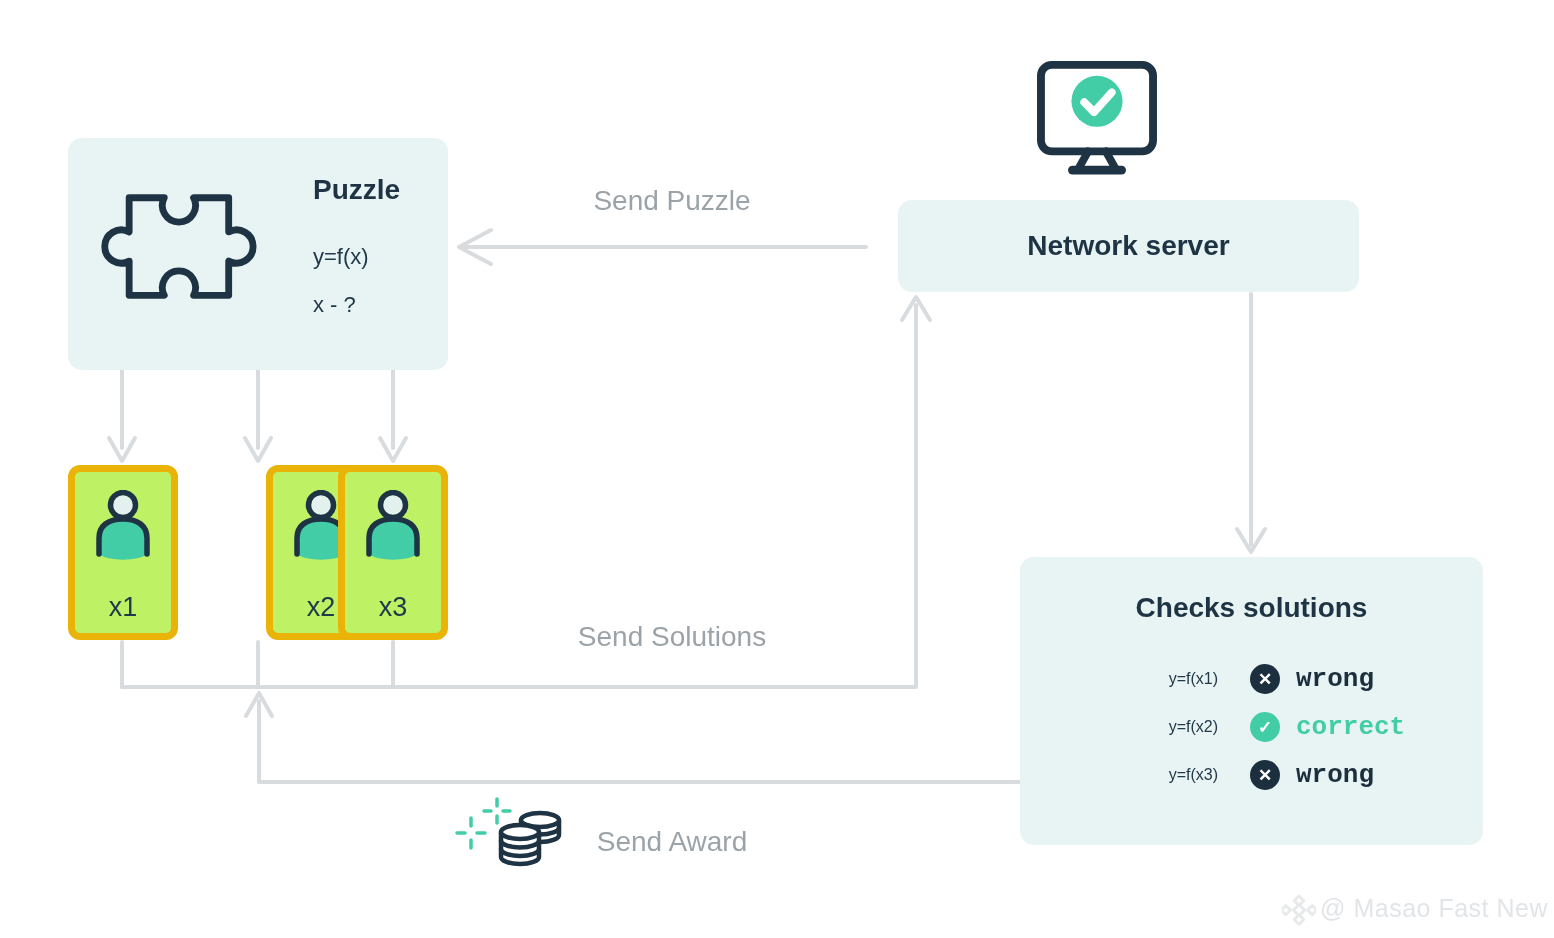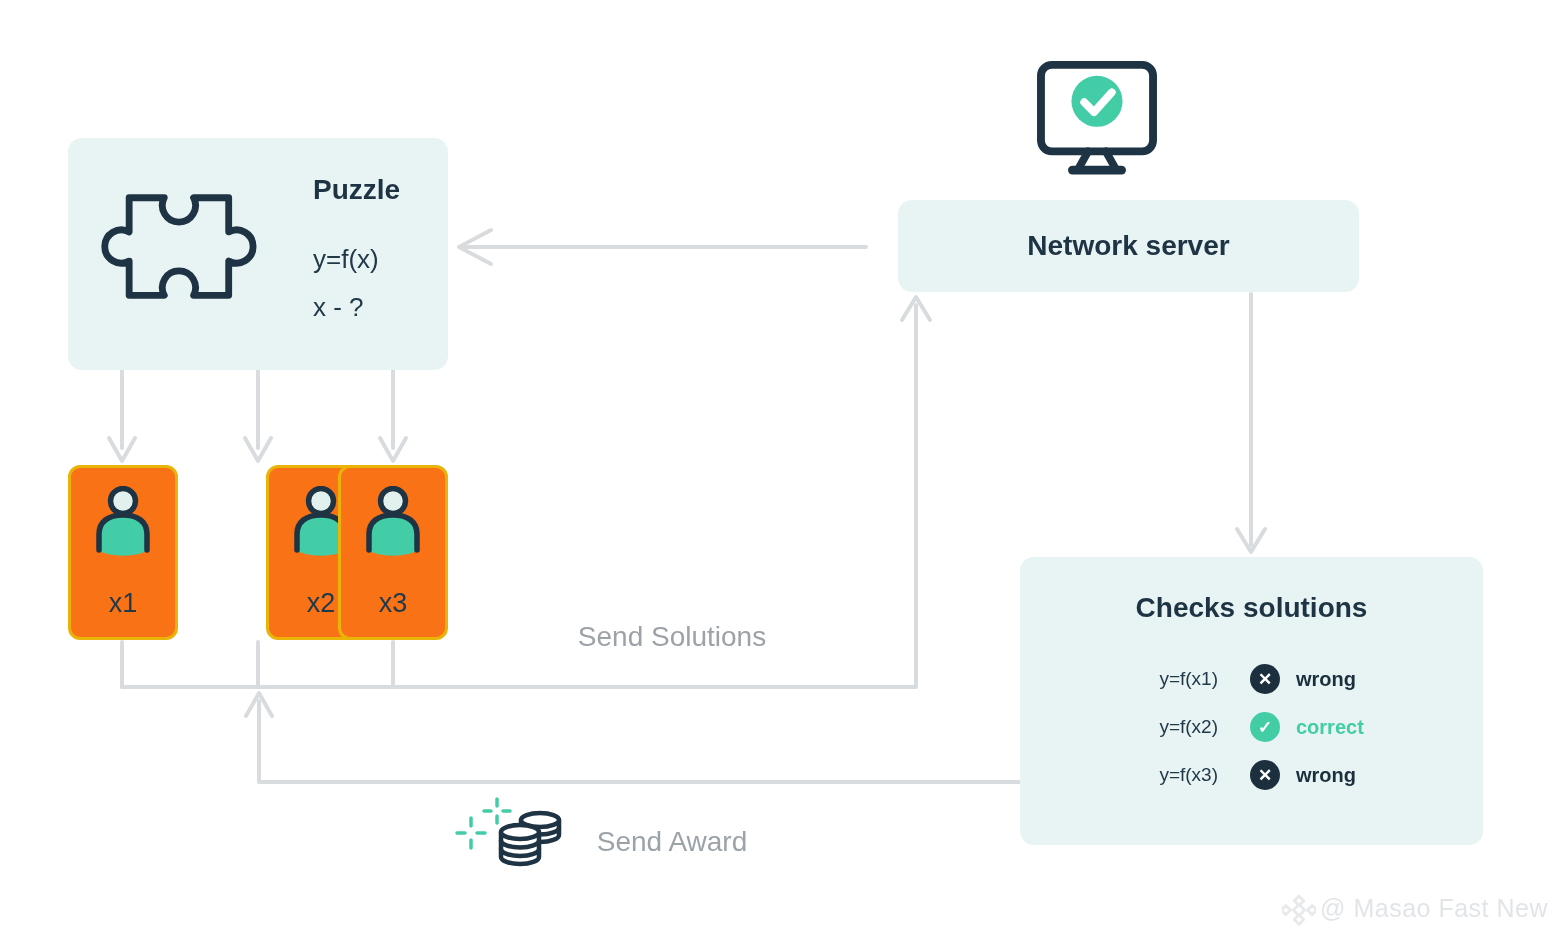--- a/index.html
+++ b/index.html
@@ -8,50 +8,50 @@
     font-family:"Liberation Sans", sans-serif;overflow:hidden;
     color:#1e3343;
   }
   .abs{position:absolute;}
   
   #connectors{position:absolute;left:0;top:0;width:1554px;height:938px;}
   .conn{stroke:#d9dcde;stroke-width:4;fill:none;stroke-linecap:round;stroke-linejoin:round;}
   
   .mintbox{background:#e8f4f3;border-radius:14px;}
   .boxtitle{font-weight:bold;font-size:28px;color:#1e3343;}
-  .formula-text{font-size:26px;color:#22394a;}
+  .formula-text{font-size:22px;color:#22394a;}
   
   #puzzle-box{left:68px;top:138px;width:380px;height:232px;}
   #puzzle-icon{left:24px;top:48px;}
   #puzzle-title{left:245px;top:36px;}
   #puzzle-formula{left:245px;top:106px;}
   #puzzle-question{left:245px;top:154px;}
   
   #monitor-icon{left:1036px;top:60px;}
   #network-box{left:866px;top:200px;width:461px;height:92px;display:flex;align-items:center;justify-content:center;margin-left:32px;}
   
   .flowlabel{width:300px;text-align:center;font-size:28px;color:#9ca3a8;font-weight:normal;}
   #send-puzzle-label{left:522px;top:185px;}
   #send-solutions-label{left:522px;top:621px;}
   #send-award-label{left:522px;top:826px;}
   
-  .miner-card{top:465px;width:110px;height:175px;background:#f97316;border:3px solid #eab308;border-radius:12px;box-sizing:border-box;}
+  .miner-card{top:465px;width:110px;height:175px;background:#bef264;border:7px solid #eab308;border-radius:12px;box-sizing:border-box;}
   #miner-1{left:68px;} #miner-2{left:218px;margin-left:48px;} #miner-3{left:338px;padding-left:46px;}
   .miner-card svg{position:absolute;left:50%;top:18px;transform:translateX(-50%);}
   .miner-label{position:absolute;left:0;right:0;top:120px;text-align:center;font-size:27px;color:#22394a;}
   
   #checks-box{left:1020px;top:557px;width:463px;height:288px;}
   #checks-title{position:absolute;left:0;right:0;top:35px;text-align:center;}
   .check-row{position:absolute;left:70px;height:48px;display:flex;align-items:center;}
-  .row-formula{width:128px;text-align:right;font-size:19px;color:#22394a;}
+  .row-formula{width:128px;text-align:right;font-size:16px;color:#22394a;}
   .status-icon{width:30px;height:30px;border-radius:50%;margin-left:32px;margin-right:16px;
     display:flex;align-items:center;justify-content:center;color:#fff;font-weight:bold;font-size:17px;line-height:1;}
   .status-icon.wrong{background:#1b2f3e;}
   .status-icon.correct{background:#42cda6;}
-  .row-result{font-size:20px;font-weight:bold;}
+  .row-result{font-size:26px;font-weight:bold;font-family:Liberation Mono, monospace;}
   .row-result.wrong{color:#1b2f3e;}
   .row-result.correct{color:#42cda6;}
   
   #coins-icon{left:498px;top:810px;}
   #sparkles{left:453px;top:794px;}
   
   #watermark{right:6px;bottom:8px;display:flex;align-items:flex-start;gap:4px;color:#e2e5e8;font-size:25px;letter-spacing:0.5px;}
 </style>
 </head>
 <body>
@@ -102,20 +102,21 @@
     <circle cx="62" cy="42" r="26" fill="#42cda6"></circle>
     <path d="M49,43 L59,53 L77,33" fill="none" stroke="#ffffff" stroke-width="8" stroke-linecap="round" stroke-linejoin="round"></path>
     <path d="M53,93 L44,109 M71,93 L80,109" stroke="#1e3343" stroke-width="8" stroke-linecap="round"></path>
     <path d="M37,112 H87" stroke="#1e3343" stroke-width="9" stroke-linecap="round"></path>
   </svg>
 
   <div id="network-box" class="abs mintbox">
     <span class="boxtitle">Network server</span>
   </div>
 
+  <div id="send-puzzle-label" class="abs flowlabel">Send Puzzle</div>
   <div id="send-award-label" class="abs flowlabel">Send Award</div>
   <div id="send-solutions-label" class="abs flowlabel">Send Solutions</div>
 
   <div id="miner-1" class="abs miner-card">
     <svg width="62" height="74" viewBox="0 0 62 74">
       <path d="M7,64 L7,48 C7,36 16,29 31,29 C46,29 55,36 55,48 L55,64 C47,71.5 15,71.5 7,64 Z" fill="#42cda6"></path>
       <path d="M7,64 L7,48 C7,36 16,29 31,29 C46,29 55,36 55,48 L55,64" fill="none" stroke="#1e3343" stroke-width="5.5" stroke-linecap="round"></path>
       <circle cx="31" cy="15" r="12.5" fill="#e2f1ee" stroke="#1e3343" stroke-width="5.5"></circle>
     </svg>
     <div class="miner-label">x1</div>

